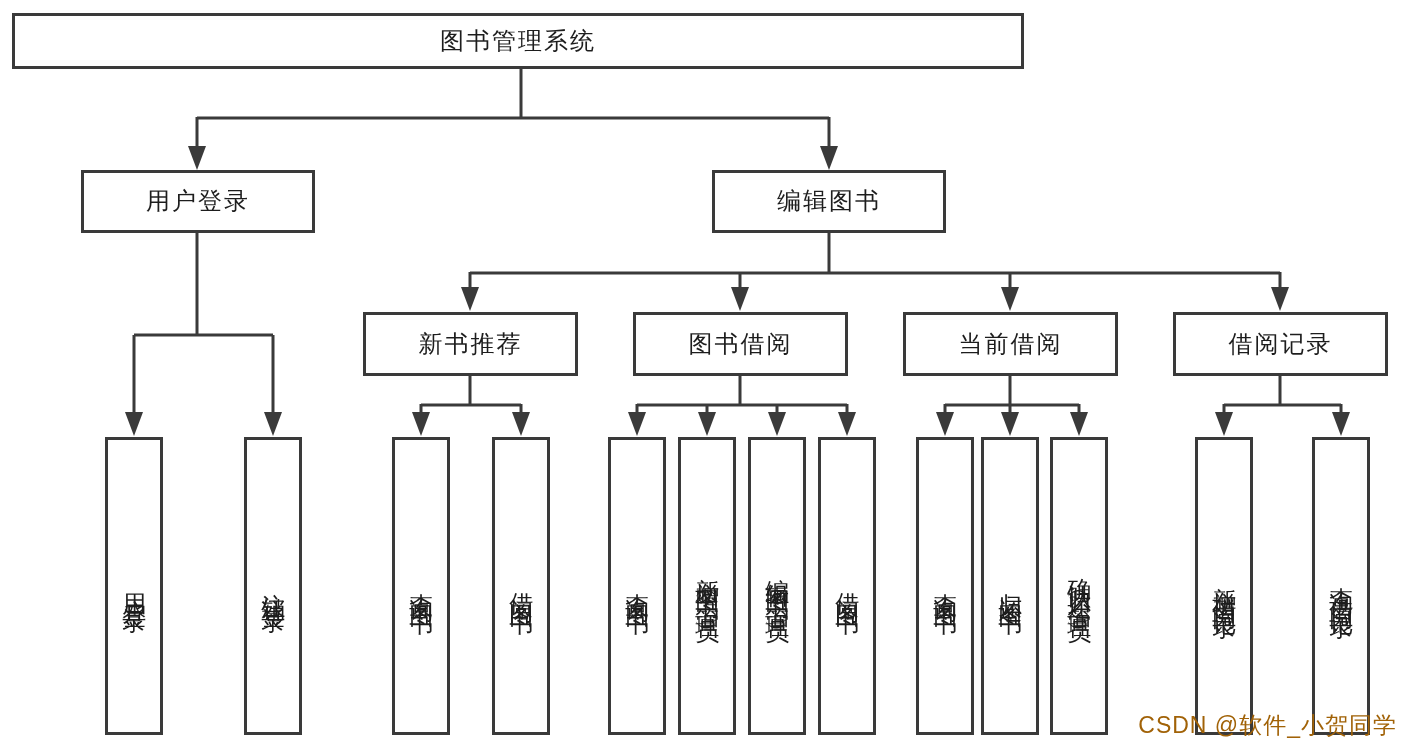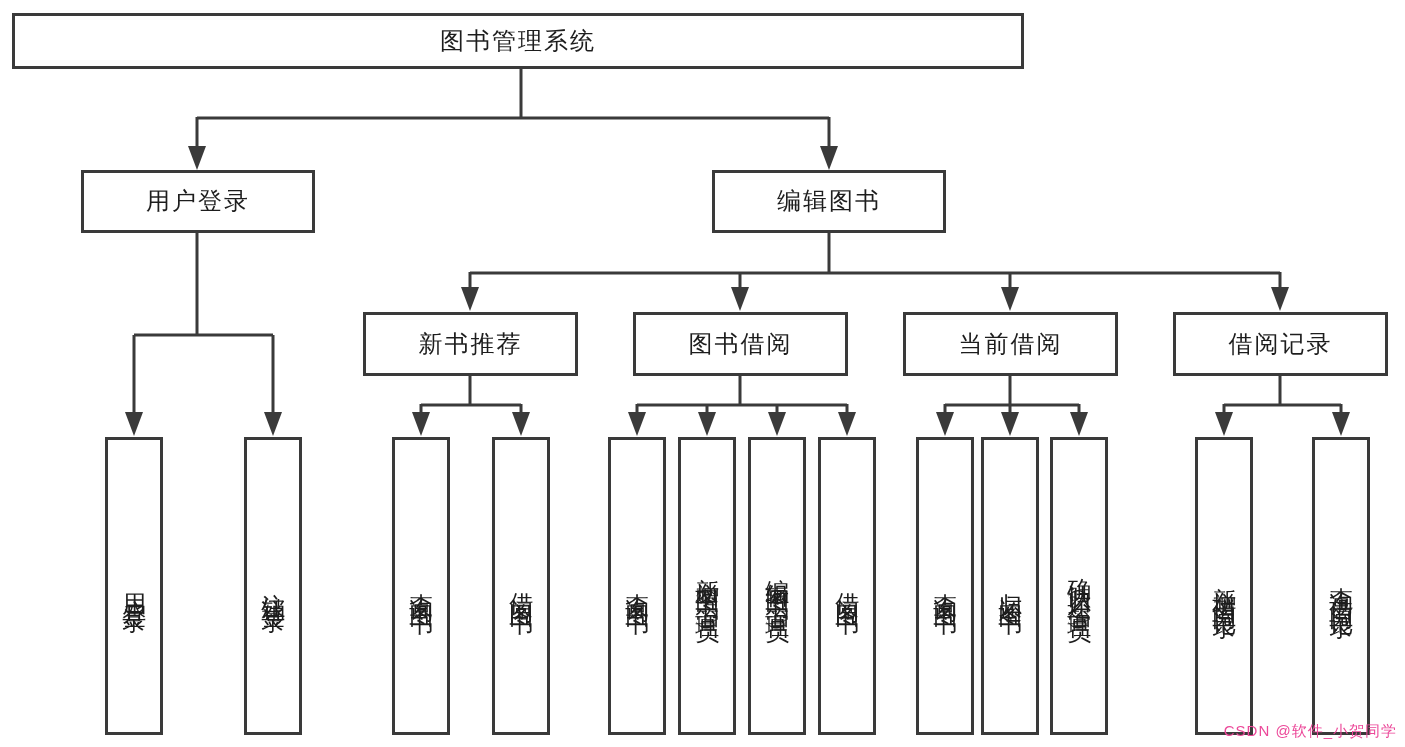--- a/index.html
+++ b/index.html
@@ -47,23 +47,23 @@
   .lf1 {left:105px;}  .lf2 {left:244px;}
   .lf3 {left:392px;}  .lf4 {left:492px;}
   .lf5 {left:608px;}  .lf6 {left:678px;}
   .lf7 {left:748px;}  .lf8 {left:818px;}
   .lf9 {left:916px;}  .lf10{left:981px;}  .lf11{left:1050px;}
   .lf12{left:1195px;} .lf13{left:1312px;}
   .watermark{
     position:absolute;
     right:8px;bottom:6px;
     z-index:5;
-    font-size:15px;
+    font-size:23px;
     letter-spacing:1px;
-    color:#ec4899;
+    color:#a16207;
     white-space:nowrap;
   }
 </style>
 </head>
 <body>
 
 <div class="canvas">
 
   <svg class="wires" width="1405" height="747" viewBox="0 0 1405 747">
     <g stroke="#3a3a3a" stroke-width="3" fill="none">

